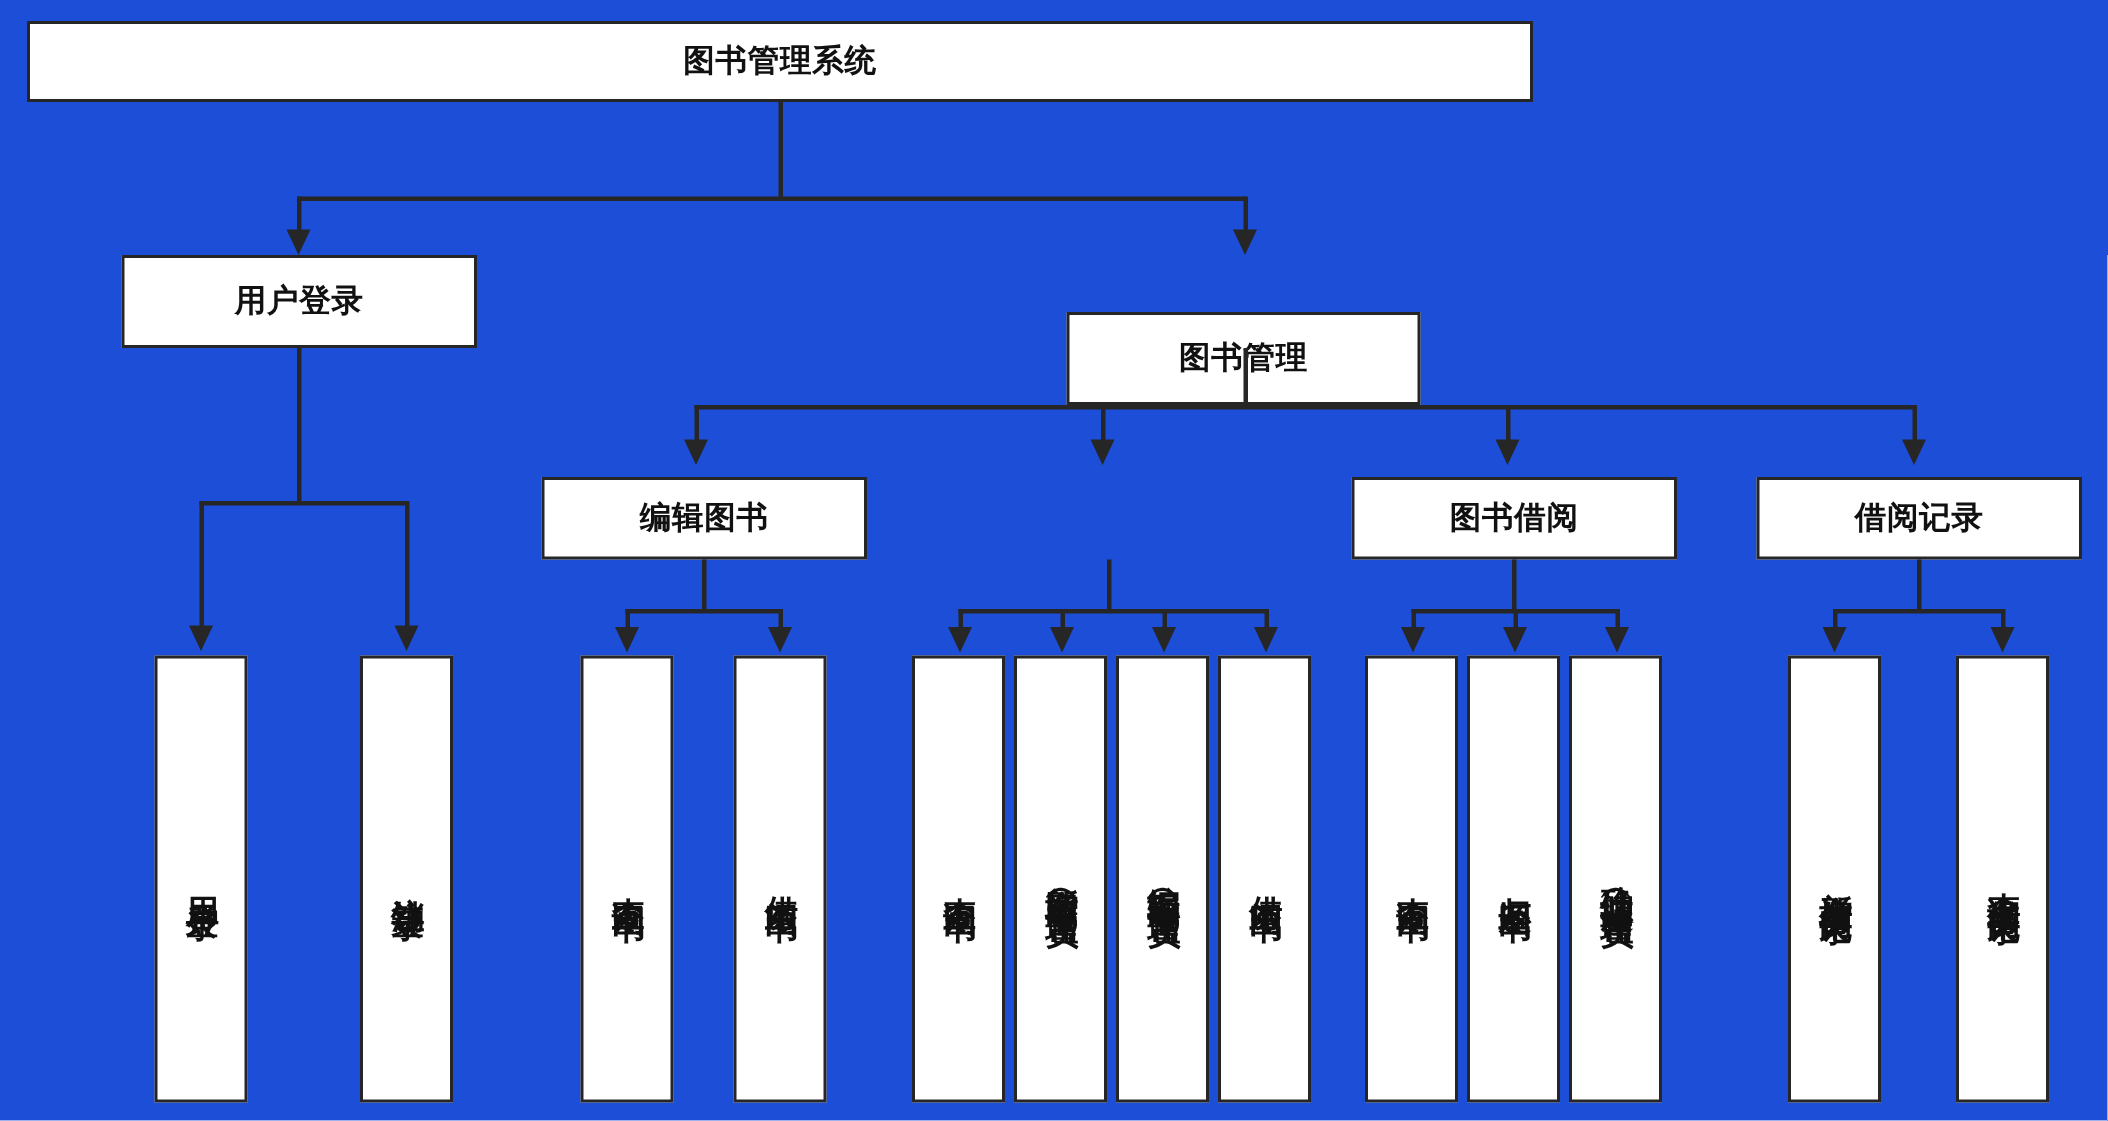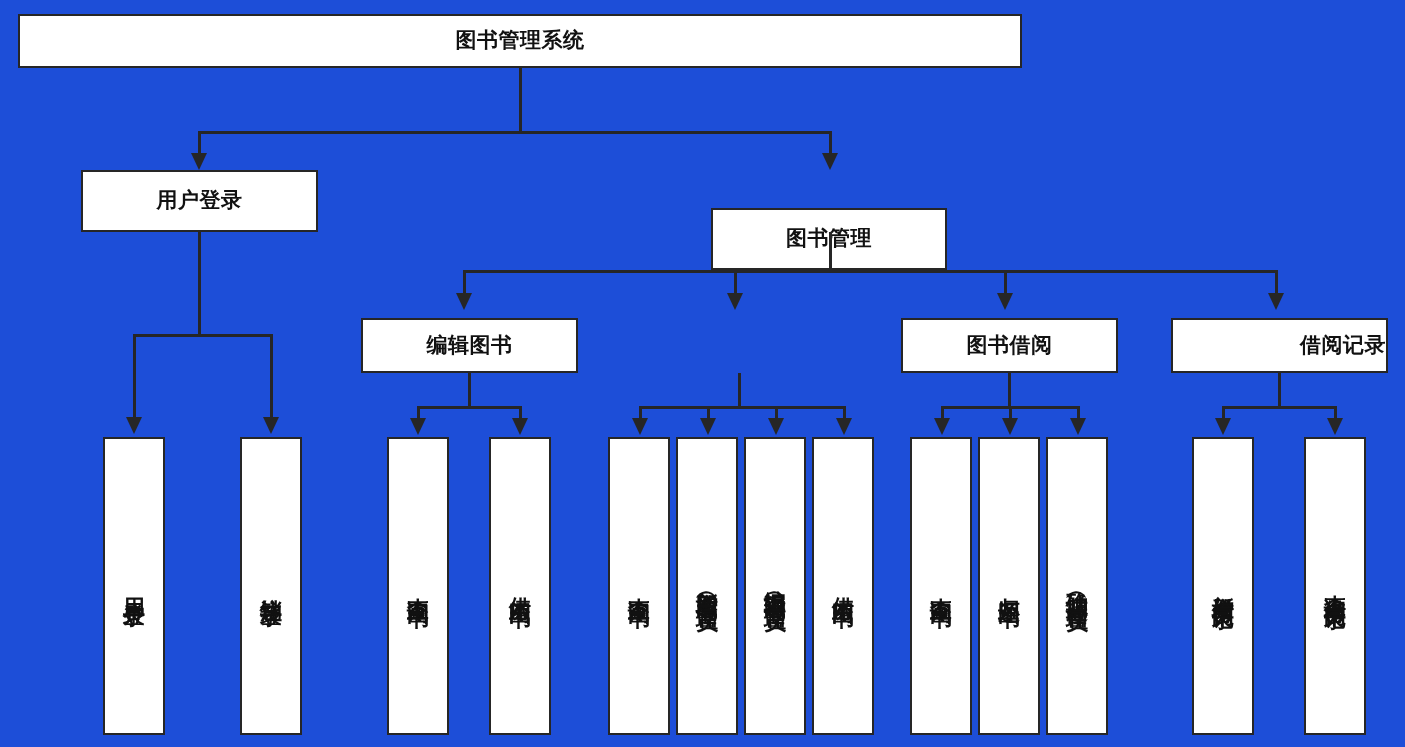--- a/index.html
+++ b/index.html
@@ -131,21 +131,21 @@
   <div class="arrow" style="left:997px; top:293px;"></div>
   <div class="vline" style="left:1275px; top:270px; height:24px;"></div>
   <div class="arrow" style="left:1268px; top:293px;"></div>
 
   <div class="node horiz" style="left:361px; top:318px; width:217px; height:55px;">
     <span>编辑图书</span>
   </div>
   <div class="node horiz" style="left:901px; top:318px; width:217px; height:55px;">
     <span>图书借阅</span>
   </div>
-  <div class="node horiz" style="left:1171px; top:318px; width:217px; height:55px;justify-content:flex-end;">
+  <div class="node horiz" style="left:1171px; top:318px; width:217px; height:55px;">
     <span>借阅记录</span>
   </div>
 
   <div class="vline" style="left:468px; top:373px; height:35px;"></div>
   <div class="hline" style="left:417px; top:406px; width:104px;"></div>
   <div class="vline" style="left:417px; top:406px; height:13px;"></div>
   <div class="arrow" style="left:410px; top:418px;"></div>
   <div class="vline" style="left:519px; top:406px; height:13px;"></div>
   <div class="arrow" style="left:512px; top:418px;"></div>
 

